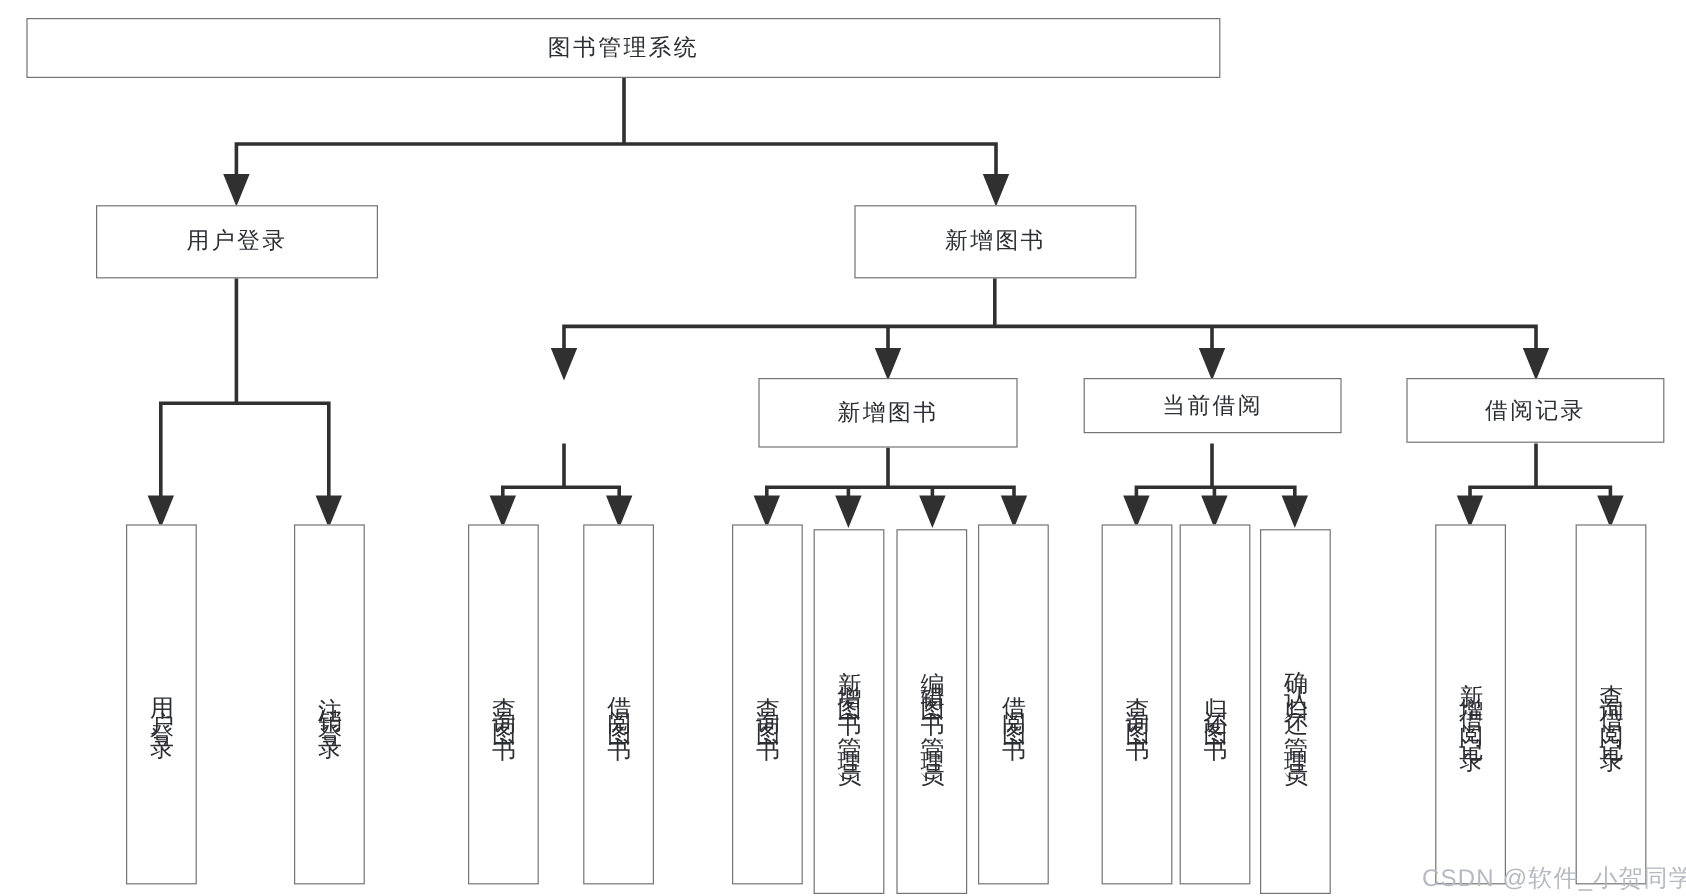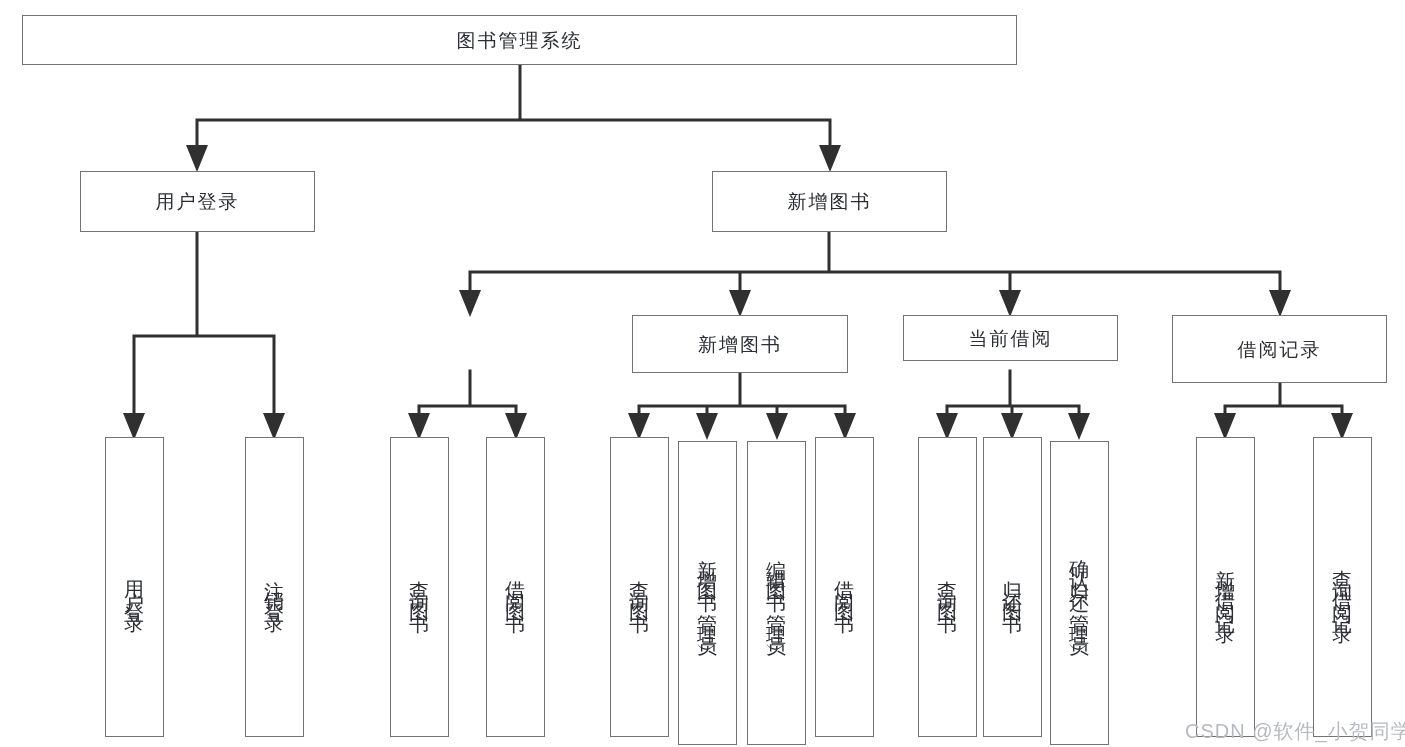--- a/index.html
+++ b/index.html
@@ -101,21 +101,21 @@
   <div class="node h" style="left:712px;top:171px;width:235px;height:61px">
     <span>新增图书</span>
   </div>
 
   <div class="node h" style="left:632px;top:315px;width:216px;height:58px">
     <span>新增图书</span>
   </div>
   <div class="node h" style="left:903px;top:315px;width:215px;height:46px">
     <span>当前借阅</span>
   </div>
-  <div class="node h" style="left:1172px;top:315px;width:215px;height:68px">
+  <div class="node h" style="left:1172px;top:315px;width:215px;height:54px">
     <span>借阅记录</span>
   </div>
 
   <div class="node v" style="left:105px;top:437px;width:59px;height:300px">
     <span>用户登录</span>
   </div>
   <div class="node v" style="left:245px;top:437px;width:59px;height:300px">
     <span>注销登录</span>
   </div>
 

